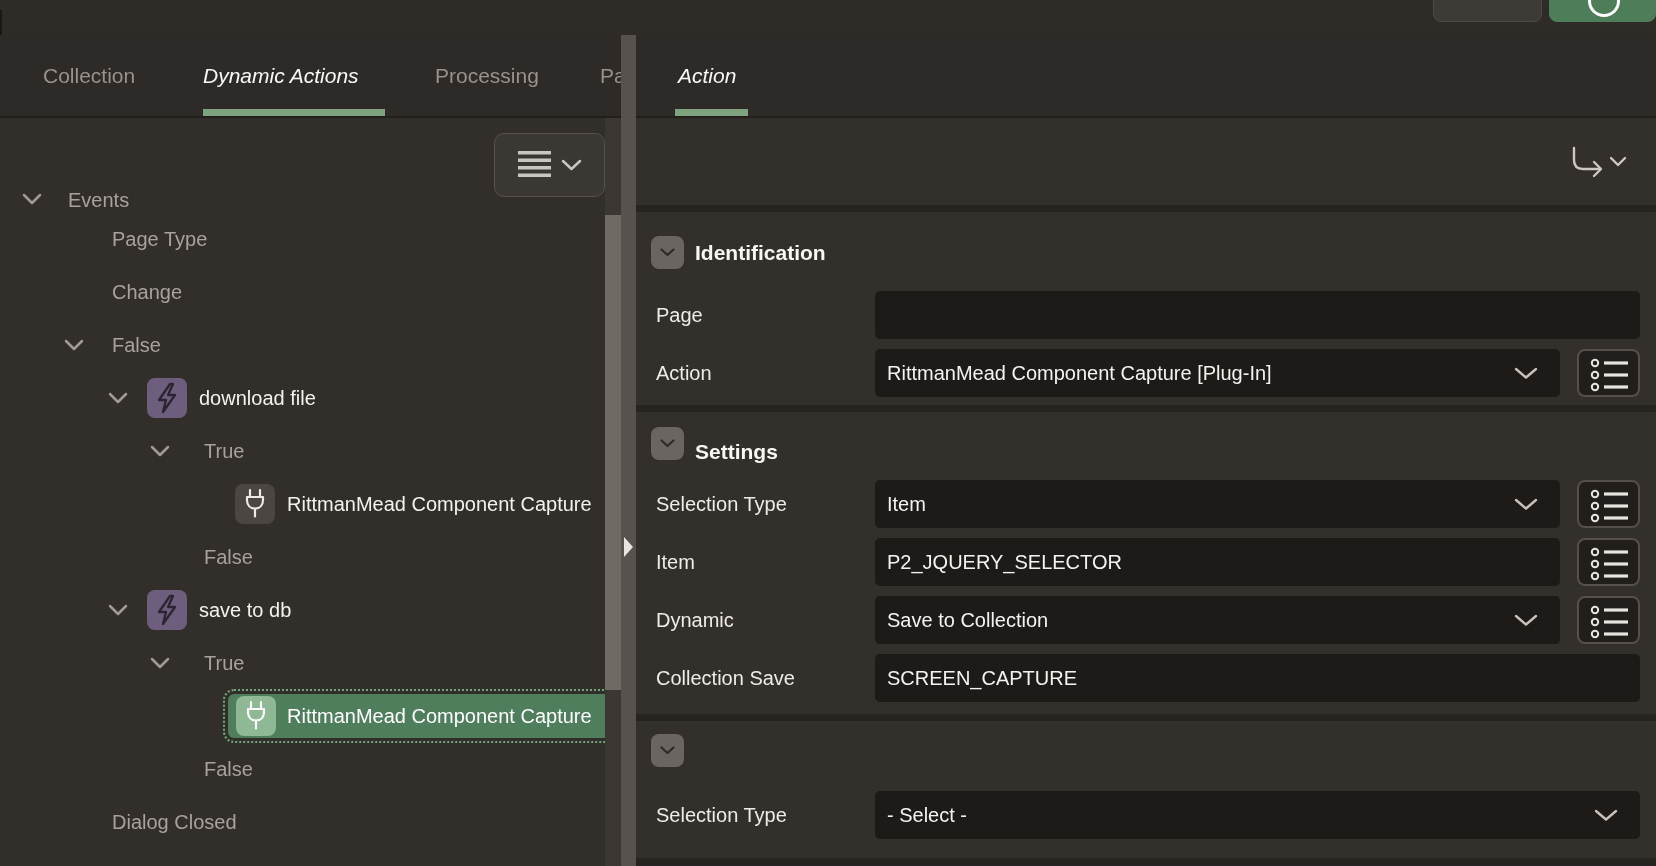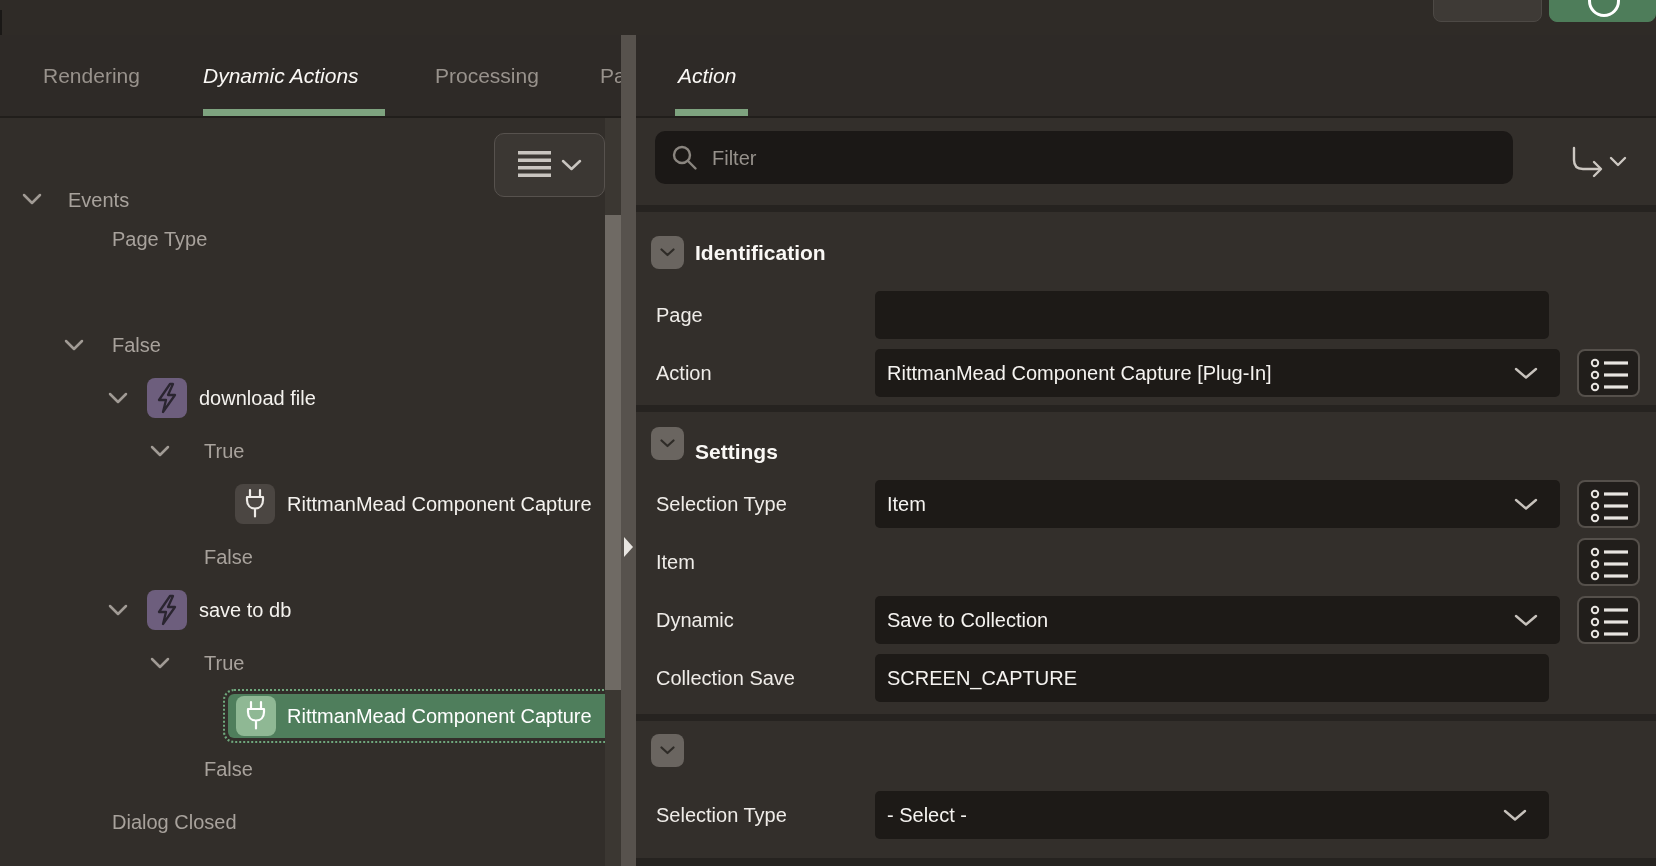--- a/index.html
+++ b/index.html
@@ -56,21 +56,21 @@
   #filter-box svg.search{position:absolute;left:16px;top:13px;}
   #goto-ctl{left:933px;top:110px;width:58px;height:36px;}
   .divider{position:absolute;left:0;right:0;height:7px;background:#262320;}
   .sec-btn{position:absolute;left:15px;width:33px;height:33px;border-radius:8px;background:#6A6560;}
   .sec-btn svg{position:absolute;left:9px;top:12px;}
   .sec-title{position:absolute;left:59px;height:33px;line-height:33px;font-size:21px;font-weight:bold;color:#FAF8F5;white-space:nowrap;}
   .frow{position:absolute;left:0;right:0;height:48px;}
   .flabel{position:absolute;left:20px;height:48px;line-height:48px;font-size:20px;color:#EFECE8;white-space:nowrap;}
   .fctl{position:absolute;left:239px;top:0;height:48px;background:#1D1A17;border-radius:5px;box-sizing:border-box;}
   .fctl.w-lov{width:685px;}
-  .fctl.w-full{width:674px;}
+  .fctl.w-full{width:765px;}
   .fctl .val{position:absolute;left:12px;top:0;right:40px;height:48px;line-height:48px;font-size:20px;color:#F5F3F0;
     white-space:nowrap;overflow:hidden;}
   .fctl input{position:absolute;left:12px;top:0;width:calc(100% - 24px);height:48px;background:transparent;border:none;outline:none;
     color:#F5F3F0;font-size:20px;font-family:"Liberation Sans",sans-serif;padding:0;}
   .fctl svg.chev{position:absolute;right:22px;top:18px;}
   .lov-btn{position:absolute;left:941px;top:0;width:63px;height:48px;background:#211E1B;border:2px solid #55504B;
     border-radius:8px;box-sizing:border-box;}
   .lov-btn svg{position:absolute;left:11px;top:7px;}
 </style>
 </head>
@@ -80,21 +80,21 @@
   <div class="tb-btn gray"></div>
   <div class="tb-btn green">
     <div class="arc"></div>
   </div>
 </div>
 <div id="corner-notch" class="abs"></div>
 
 <div id="leftpanel" class="abs">
 
   <div class="tabbar">
-    <span class="tab" style="left:43px">Rendering</span>
+    <span class="tab" style="left:43px">Collection</span>
     <span class="tab active" style="left:203px">Dynamic Actions</span>
     <span class="tab" style="left:435px">Processing</span>
     <span class="tab" style="left:600px">Pa</span>
     <div class="tab-underline" style="left:203px;width:182px"></div>
   </div>
 
   <svg id="events-chevron" class="abs" width="20" height="13" viewBox="0 0 20 13">
     <polyline points="2,2 10,10 18,2" fill="none" stroke="#A19B95" stroke-width="2.5" stroke-linecap="round" stroke-linejoin="round"></polyline>
   </svg>
   <span id="events-header-label" class="abs">Events</span>
@@ -107,20 +107,23 @@
     </svg>
     <svg width="21" height="13" viewBox="0 0 21 13">
       <polyline points="2,2 10.5,10 19,2" fill="none" stroke="#C9C5C0" stroke-width="2.5" stroke-linecap="round" stroke-linejoin="round"></polyline>
     </svg>
   </div>
 
   <div class="trow" style="top:178px">
     <span class="tlabel" style="left:112px">Page Type</span>
   </div>
 
+  <div class="trow" style="top:231px">
+    <span class="tlabel" style="left:112px">Change</span>
+  </div>
 
   <div class="trow" style="top:284px">
     <svg class="tree-chevron" style="left:64px" width="20" height="13" viewBox="0 0 20 13">
       <polyline points="2,2 10,10 18,2" fill="none" stroke="#A19B95" stroke-width="2.5" stroke-linecap="round" stroke-linejoin="round"></polyline>
       </svg>
     <span class="tlabel" style="left:112px">False</span>
   </div>
 
   <div class="trow" style="top:337px">
     <svg class="tree-chevron" style="left:108px" width="20" height="13" viewBox="0 0 20 13">
@@ -200,27 +203,20 @@
   <div id="splitter-handle"></div>
 </div>
 
 <div id="rightpanel" class="abs">
 
   <div class="tabbar">
     <span class="tab active" style="left:42px">Action</span>
     <div class="tab-underline" style="left:39px;width:73px"></div>
   </div>
 
-  <div id="filter-box" class="abs">
-    <svg class="search" width="27" height="27" viewBox="0 0 27 27">
-      <circle cx="11" cy="11" r="8" fill="none" stroke="#8A857F" stroke-width="2.4"></circle>
-      <line x1="17" y1="17" x2="24.5" y2="24.5" stroke="#8A857F" stroke-width="2.4" stroke-linecap="round"></line>
-    </svg>
-    <input id="filter-input" type="text" placeholder="Filter" style="">
-  </div>
   <svg id="goto-ctl" class="abs" width="58" height="36" viewBox="0 0 58 36">
     <path d="M5 3 v12 q0 9 9 9 h17" fill="none" stroke="#CDC8C2" stroke-width="2.4" stroke-linecap="round"></path>
     <path d="M25 17 l7 7 l-7 7" fill="none" stroke="#CDC8C2" stroke-width="2.4" stroke-linecap="round" stroke-linejoin="round"></path>
     <polyline points="42,13 49,20 56,13" fill="none" stroke="#CDC8C2" stroke-width="2.4" stroke-linecap="round" stroke-linejoin="round"></polyline>
   </svg>
 
   <div class="divider" style="top:170px"></div>
 
   <div class="sec-btn" style="top:201px">
     <svg width="15" height="9" viewBox="0 0 15 9">
@@ -280,20 +276,23 @@
         <circle cx="5" cy="29" r="3.2" fill="none" stroke="#E8E5E1" stroke-width="2"></circle>
         <line x1="14" y1="5" x2="38" y2="5" stroke="#E8E5E1" stroke-width="3.2"></line>
         <line x1="14" y1="17" x2="38" y2="17" stroke="#E8E5E1" stroke-width="3.2"></line>
         <line x1="14" y1="29" x2="38" y2="29" stroke="#E8E5E1" stroke-width="3.2"></line>
       </svg>
     </div>
   </div>
 
   <div class="frow" style="top:503px">
     <span class="flabel">Item</span>
+    <div class="fctl w-lov">
+      <input type="text" value="P2_JQUERY_SELECTOR" style="">
+    </div>
     <div class="lov-btn">
       <svg width="40" height="34" viewBox="0 0 40 34">
         <circle cx="5" cy="5" r="3.2" fill="none" stroke="#E8E5E1" stroke-width="2"></circle>
         <circle cx="5" cy="17" r="3.2" fill="none" stroke="#E8E5E1" stroke-width="2"></circle>
         <circle cx="5" cy="29" r="3.2" fill="none" stroke="#E8E5E1" stroke-width="2"></circle>
         <line x1="14" y1="5" x2="38" y2="5" stroke="#E8E5E1" stroke-width="3.2"></line>
         <line x1="14" y1="17" x2="38" y2="17" stroke="#E8E5E1" stroke-width="3.2"></line>
         <line x1="14" y1="29" x2="38" y2="29" stroke="#E8E5E1" stroke-width="3.2"></line>
       </svg>
     </div>

